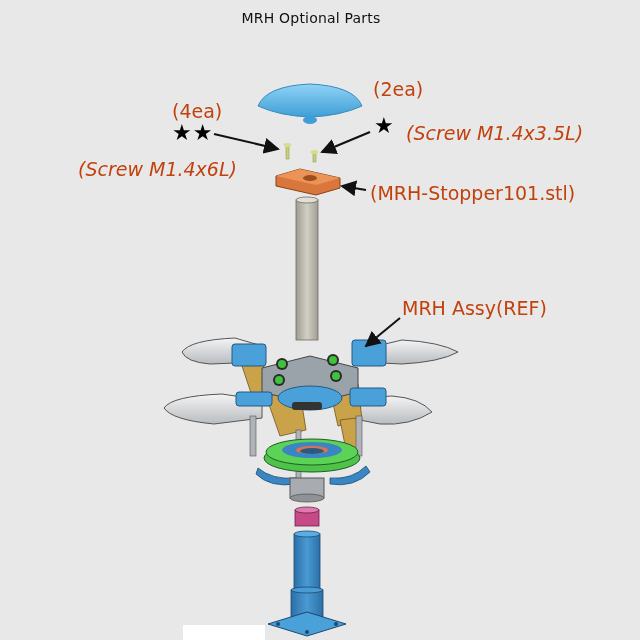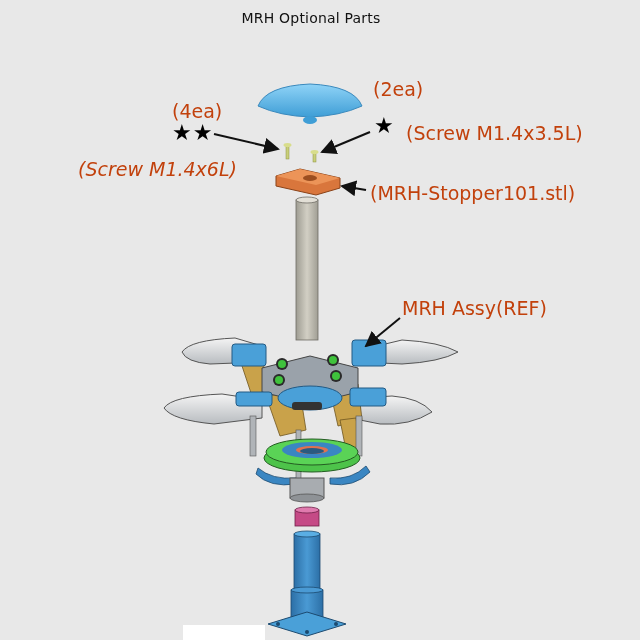--- a/index.html
+++ b/index.html
@@ -15,21 +15,21 @@
 <body>
 
 <div class="title">MRH Optional Parts</div>
 
 <div class="lbl" style="left:172px; top:100px;">(4ea)</div>
 <div class="stars" style="left:172px; top:122px;">★★</div>
 <div class="lbl" style="left:78px; top:158px;font-style:italic;">(Screw M1.4x6L)</div>
 
 <div class="lbl" style="left:373px; top:78px;">(2ea)</div>
 <div class="stars" style="left:374px; top:115px;">★</div>
-<div class="lbl" style="left:406px; top:122px;">(Screw M1.4x3.5L)</div>
+<div class="lbl" style="left:406px; top:122px;font-style:italic;">(Screw M1.4x3.5L)</div>
 
 <div class="lbl" style="left:370px; top:182px;text-align:center;">(MRH-Stopper101.stl)</div>
 <div class="lbl" style="left:402px; top:297px;text-align:center;">MRH Assy(REF)</div>
 
 <svg class="diagram" width="640" height="640" viewBox="0 0 640 640">
   <defs>
     <marker id="ah" markerWidth="8" markerHeight="8" refX="7" refY="4" orient="auto">
       <path d="M0,0 L8,4 L0,8 z" fill="#111"></path>
     </marker>
     <linearGradient id="gCanopy" x1="0" y1="0" x2="0" y2="1">

